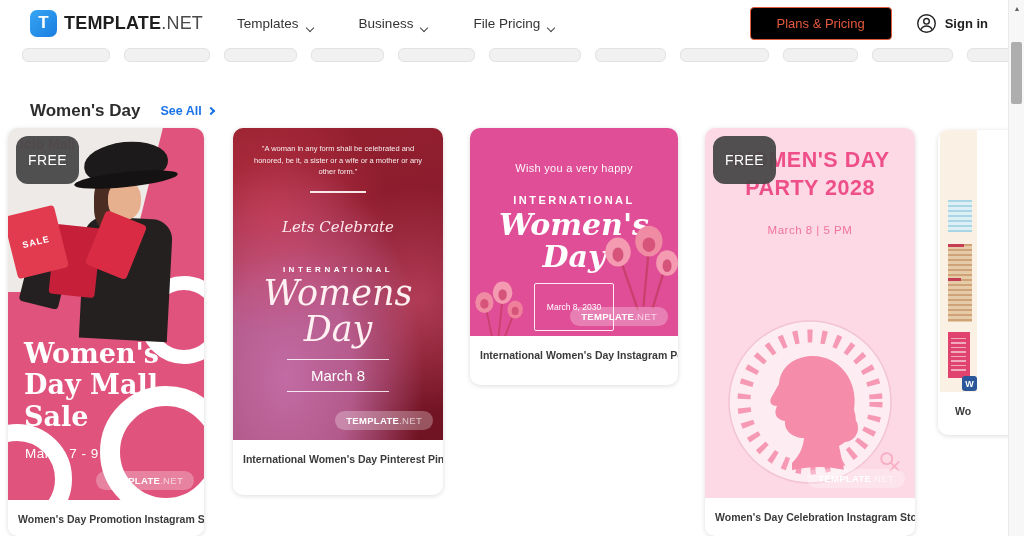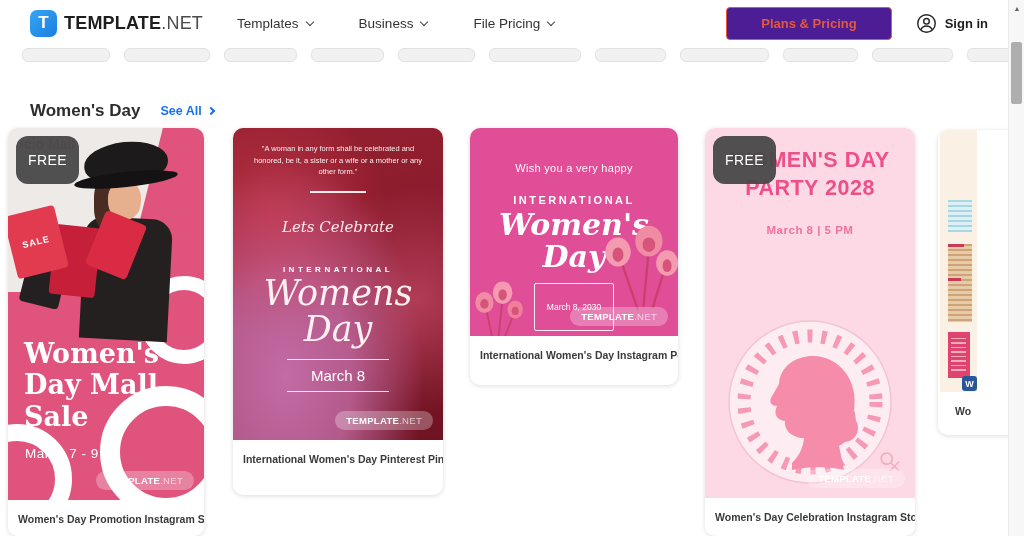--- a/index.html
+++ b/index.html
@@ -6,24 +6,24 @@
   html,body { width:1024px; height:536px; }
   body { position:relative; overflow:hidden; background:#fff; font-family:"Liberation Sans",sans-serif; color:#222; }
 
   
   .header { position:absolute; top:0; left:0; width:1008px; height:46px; background:#fff; display:flex; align-items:center; z-index:10; }
   .logo { display:flex; align-items:center; gap:7px; margin-left:30px; cursor:pointer; }
   .logo-box { width:27px; height:27px; border-radius:7px; background:linear-gradient(135deg,#36a6f4,#1b7de0); color:#fff; font-weight:bold; font-size:17px; display:flex; align-items:center; justify-content:center; }
   .brand { font-size:18px; font-weight:800; color:#1e1e1e; letter-spacing:.2px; }
   .brand .tld { font-weight:400; color:#4a4a4a; }
   .nav { display:flex; gap:46px; margin-left:34px; font-size:13.5px; color:#333; }
-  .nav-item { display:flex; align-items:center; gap:8px; cursor:pointer; }
+  .nav-item { display:flex; align-items:flex-end; gap:8px; cursor:pointer; }
   .chev { width:6px; height:6px; border-right:1.5px solid #444; border-bottom:1.5px solid #444; transform:rotate(45deg); margin-top:-3px; }
   .header-right { margin-left:auto; display:flex; align-items:center; gap:24px; margin-right:20px; }
-  .plans-btn { border:1px solid #e4593c; color:#e4593c; background:#4c1d95; font-weight:bold; font-size:13px; padding:8px 34px; border-radius:4px; cursor:pointer; font-family:"Liberation Sans",sans-serif; }
+  .plans-btn { border:1px solid #e4593c; color:#e4593c; background:#000000; font-weight:normal; font-size:13px; padding:8px 26px; border-radius:4px; cursor:pointer; font-family:"Liberation Sans",sans-serif; }
   .signin { display:flex; align-items:center; gap:8px; font-size:13px; font-weight:bold; color:#1e1e1e; cursor:pointer; }
 
   
   .chips { position:absolute; top:48px; left:22px; display:flex; gap:14px; }
   .chip { height:14px; background:#f1f1f1; border:1px solid #e2e2e2; border-radius:6px; flex:none; }
 
   
   .section-head { position:absolute; top:101px; left:30px; display:flex; align-items:center; gap:20px; }
   .section-title { font-size:17px; font-weight:bold; color:#2d2d2d; }
   .see-all { display:flex; align-items:center; gap:6px; color:#1a73e8; font-size:12.5px; font-weight:bold; cursor:pointer; }
@@ -83,21 +83,21 @@
   .c3-date { display:inline-block; margin-top:9px; border:1px solid rgba(255,255,255,.9); padding:18px 12px; font-size:8.5px; border-radius:2px; }
   .flowers { position:absolute; }
   .flowers-left { left:-8px; bottom:-10px; width:70px; height:80px; }
   .flowers-right { right:-6px; bottom:24px; width:92px; height:100px; }
 
   
   #card4 { left:705px; top:128px; width:210px; height:408px; }
   .c4-img { position:relative; height:370px; background:#fcd9e4; text-align:center; overflow:hidden; }
   .c4-greet { padding-top:46px; color:#ee5e8f; font-weight:bold; font-size:14.5px; }
   .c4-title { margin-top:19px; color:#ee4f88; font-weight:800; font-size:21.5px; line-height:1.3; letter-spacing:.5px; }
-  .c4-date { margin-top:21px; color:#f0739f; font-weight:bold; font-size:11.5px; letter-spacing:.5px; }
+  .c4-date { margin-top:21px; color:#f0739f; font-weight:normal; font-size:11.5px; letter-spacing:.5px; }
   .c4-medallion { position:absolute; left:50%; top:190px; transform:translateX(-50%); width:168px; height:168px; }
   .female-symbol { position:absolute; right:-12px; bottom:-2px; font-size:46px; color:#f6aec3; transform:rotate(-45deg); font-weight:bold; }
 
   
   #card5 { left:938px; top:130px; width:210px; height:305px; }
   .c5-img { position:relative; height:262px; background:#fff; overflow:hidden; }
   .c5-doc { position:absolute; left:2px; top:0; width:37px; height:262px; background:#faf1e4; }
   .c5-block { position:absolute; }
   .c5-blue { left:10px; top:70px; width:24px; height:32px; background:repeating-linear-gradient(#a8d6e4 0 2px,#ddf0f6 2px 5px); }
   .c5-tan { left:10px; top:114px; width:24px; height:78px; background:repeating-linear-gradient(#cfa377 0 2px,#e5cba8 2px 5px); }

